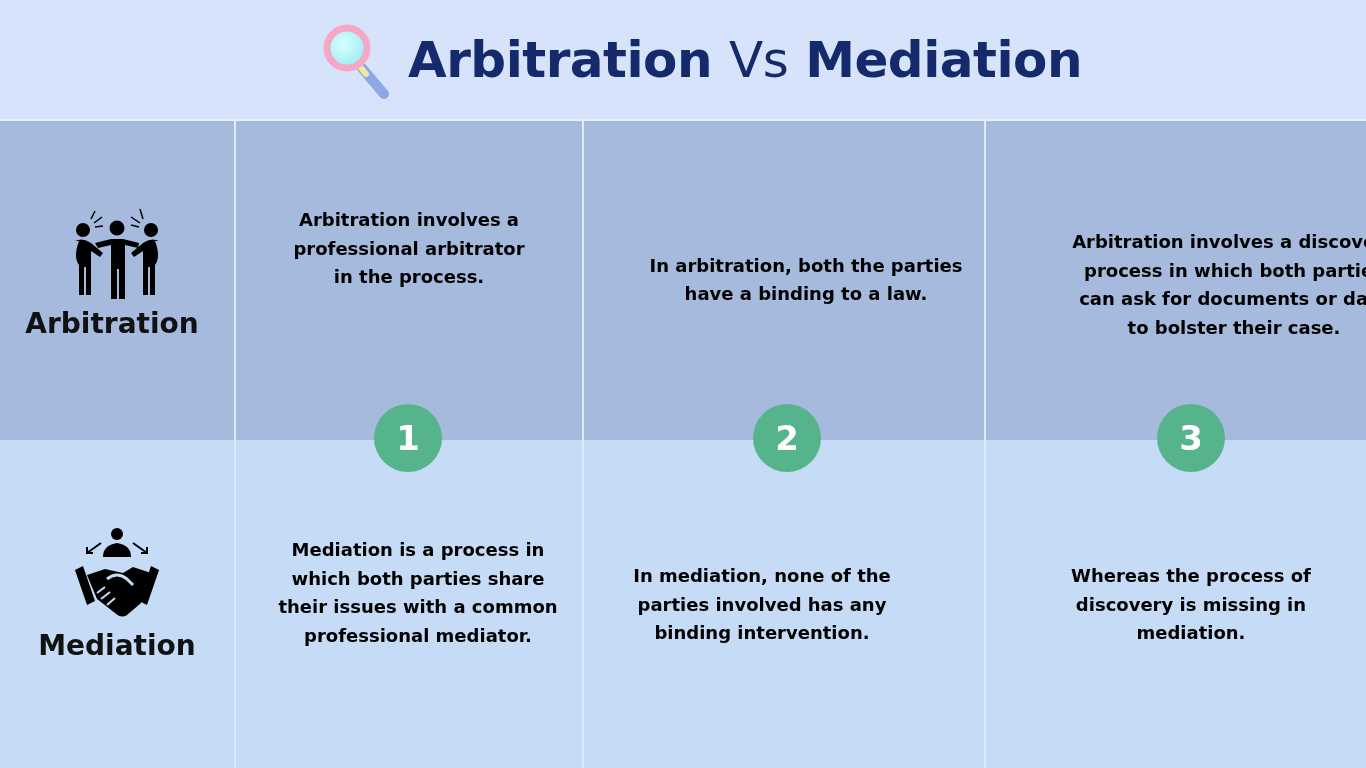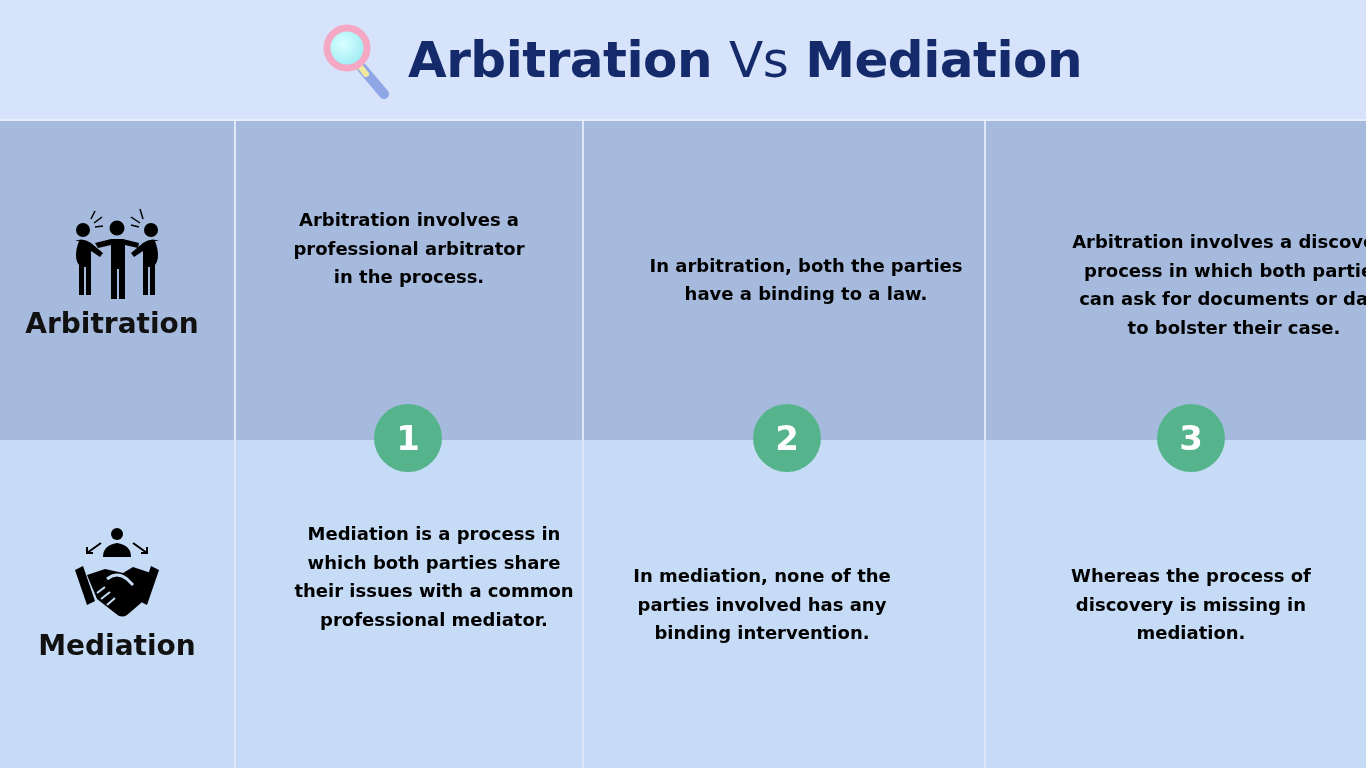--- a/index.html
+++ b/index.html
@@ -157,21 +157,21 @@
 <div class="cell-text" style="left:236px; top:121px; width:346px; height:256px;">Arbitration involves a
 professional arbitrator
 in the process.</div>
 <div class="cell-text" style="left:584px; top:121px; width:444px; height:318px;">In arbitration, both the parties
 have a binding to a law.</div>
 <div class="cell-text" style="left:1044px; top:121px; width:380px; height:328px;">Arbitration involves a discovery
 process in which both parties
 can ask for documents or data
 to bolster their case.</div>
 
-<div class="cell-text" style="left:236px; top:442px; width:364px; height:270px;margin-left:16px;">Mediation is a process in
+<div class="cell-text" style="left:236px; top:458px; width:364px; height:270px;">Mediation is a process in
 which both parties share
 their issues with a common
 professional mediator.</div>
 <div class="cell-text" style="left:584px; top:470px; width:356px; height:270px;">In mediation, none of the
 parties involved has any
 binding intervention.</div>
 <div class="cell-text" style="left:986px; top:470px; width:410px; height:270px;">Whereas the process of
 discovery is missing in
 mediation.</div>
 

